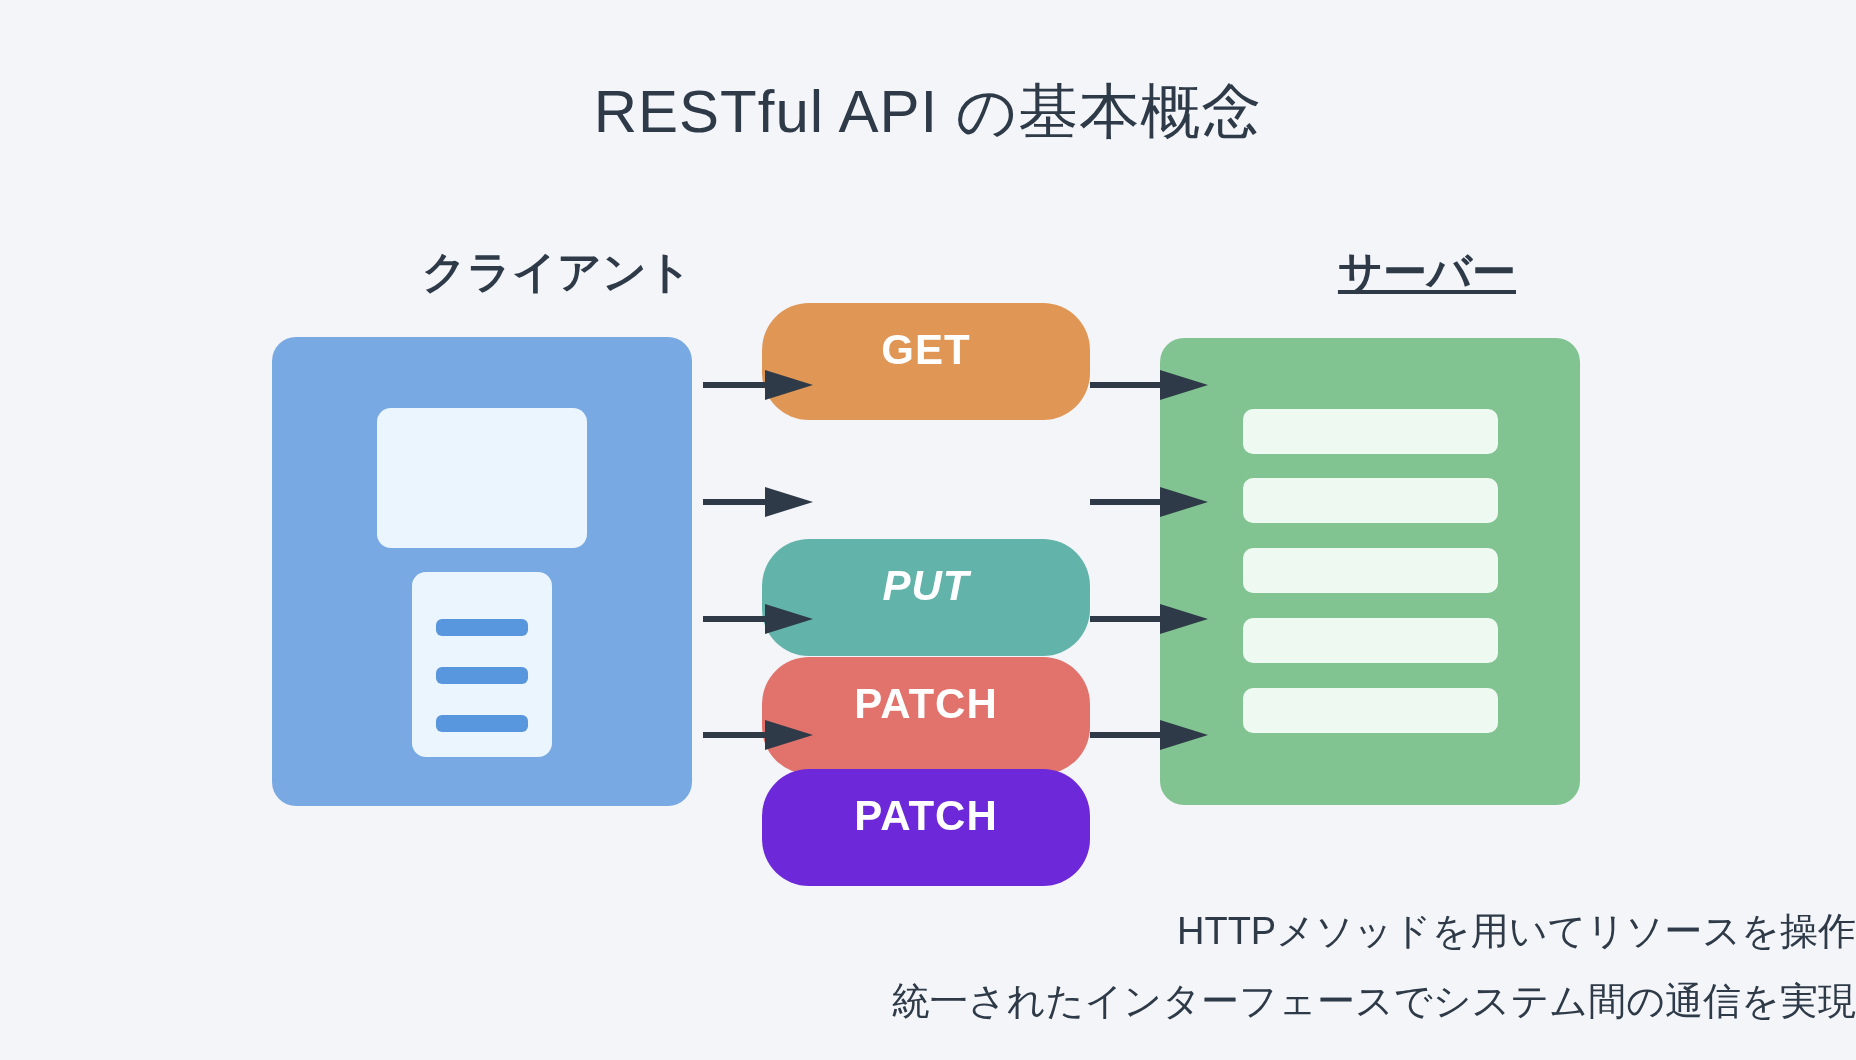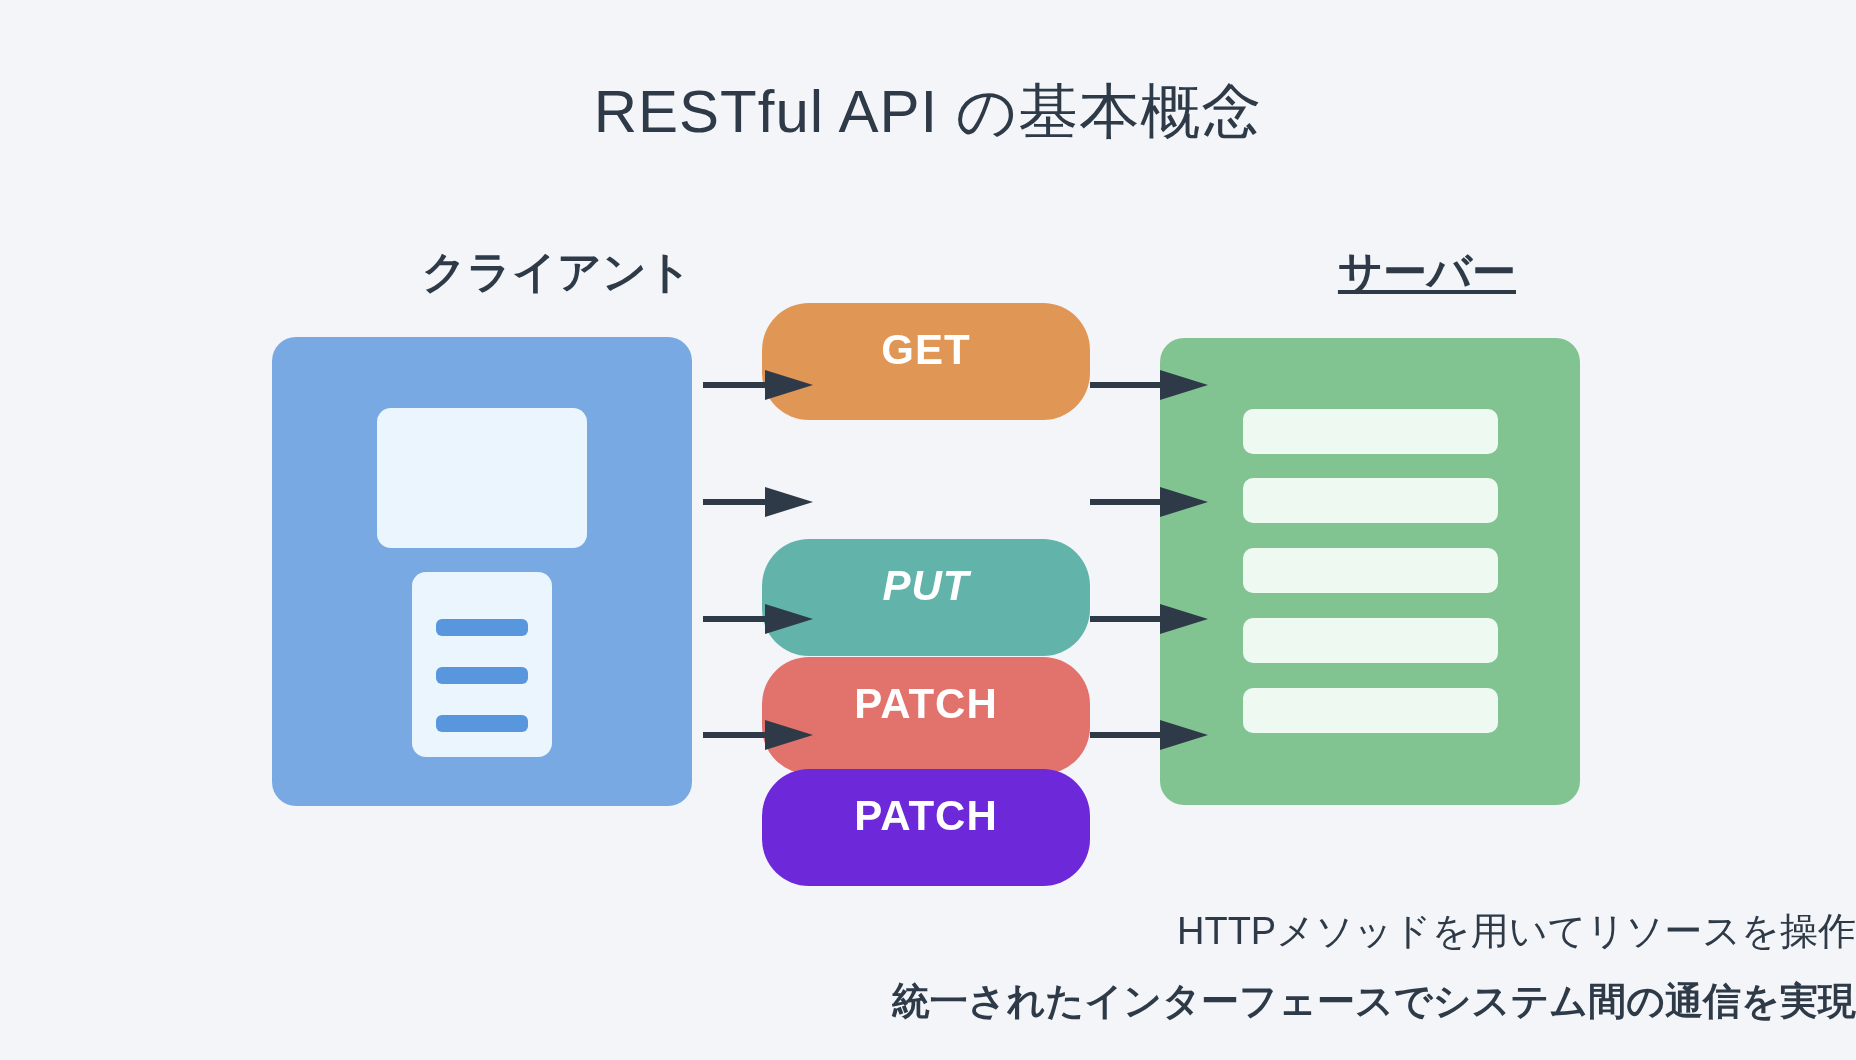--- a/index.html
+++ b/index.html
@@ -118,21 +118,21 @@
   .ar1 { top: 369px; } .ar2 { top: 486px; } .ar3 { top: 603px; } .ar4 { top: 719px; }
 
   .footer-line {
     position: absolute;
     left: 0; width: 100%;
     text-align: right;
     font-size: 38px;
     color: var(--ink, #2E3A47);
   }
   .footer-1 { top: 906px; }
-  .footer-2 { top: 976px; font-weight: bold; }
+  .footer-2 { top: 976px; }
 </style>
 </head>
 <body>
 
 <div class="canvas">
 
   <div class="title">RESTful API の基本概念</div>
 
   <div class="actor-label client-label">クライアント</div>
   <div class="actor-label server-label">サーバー</div>

